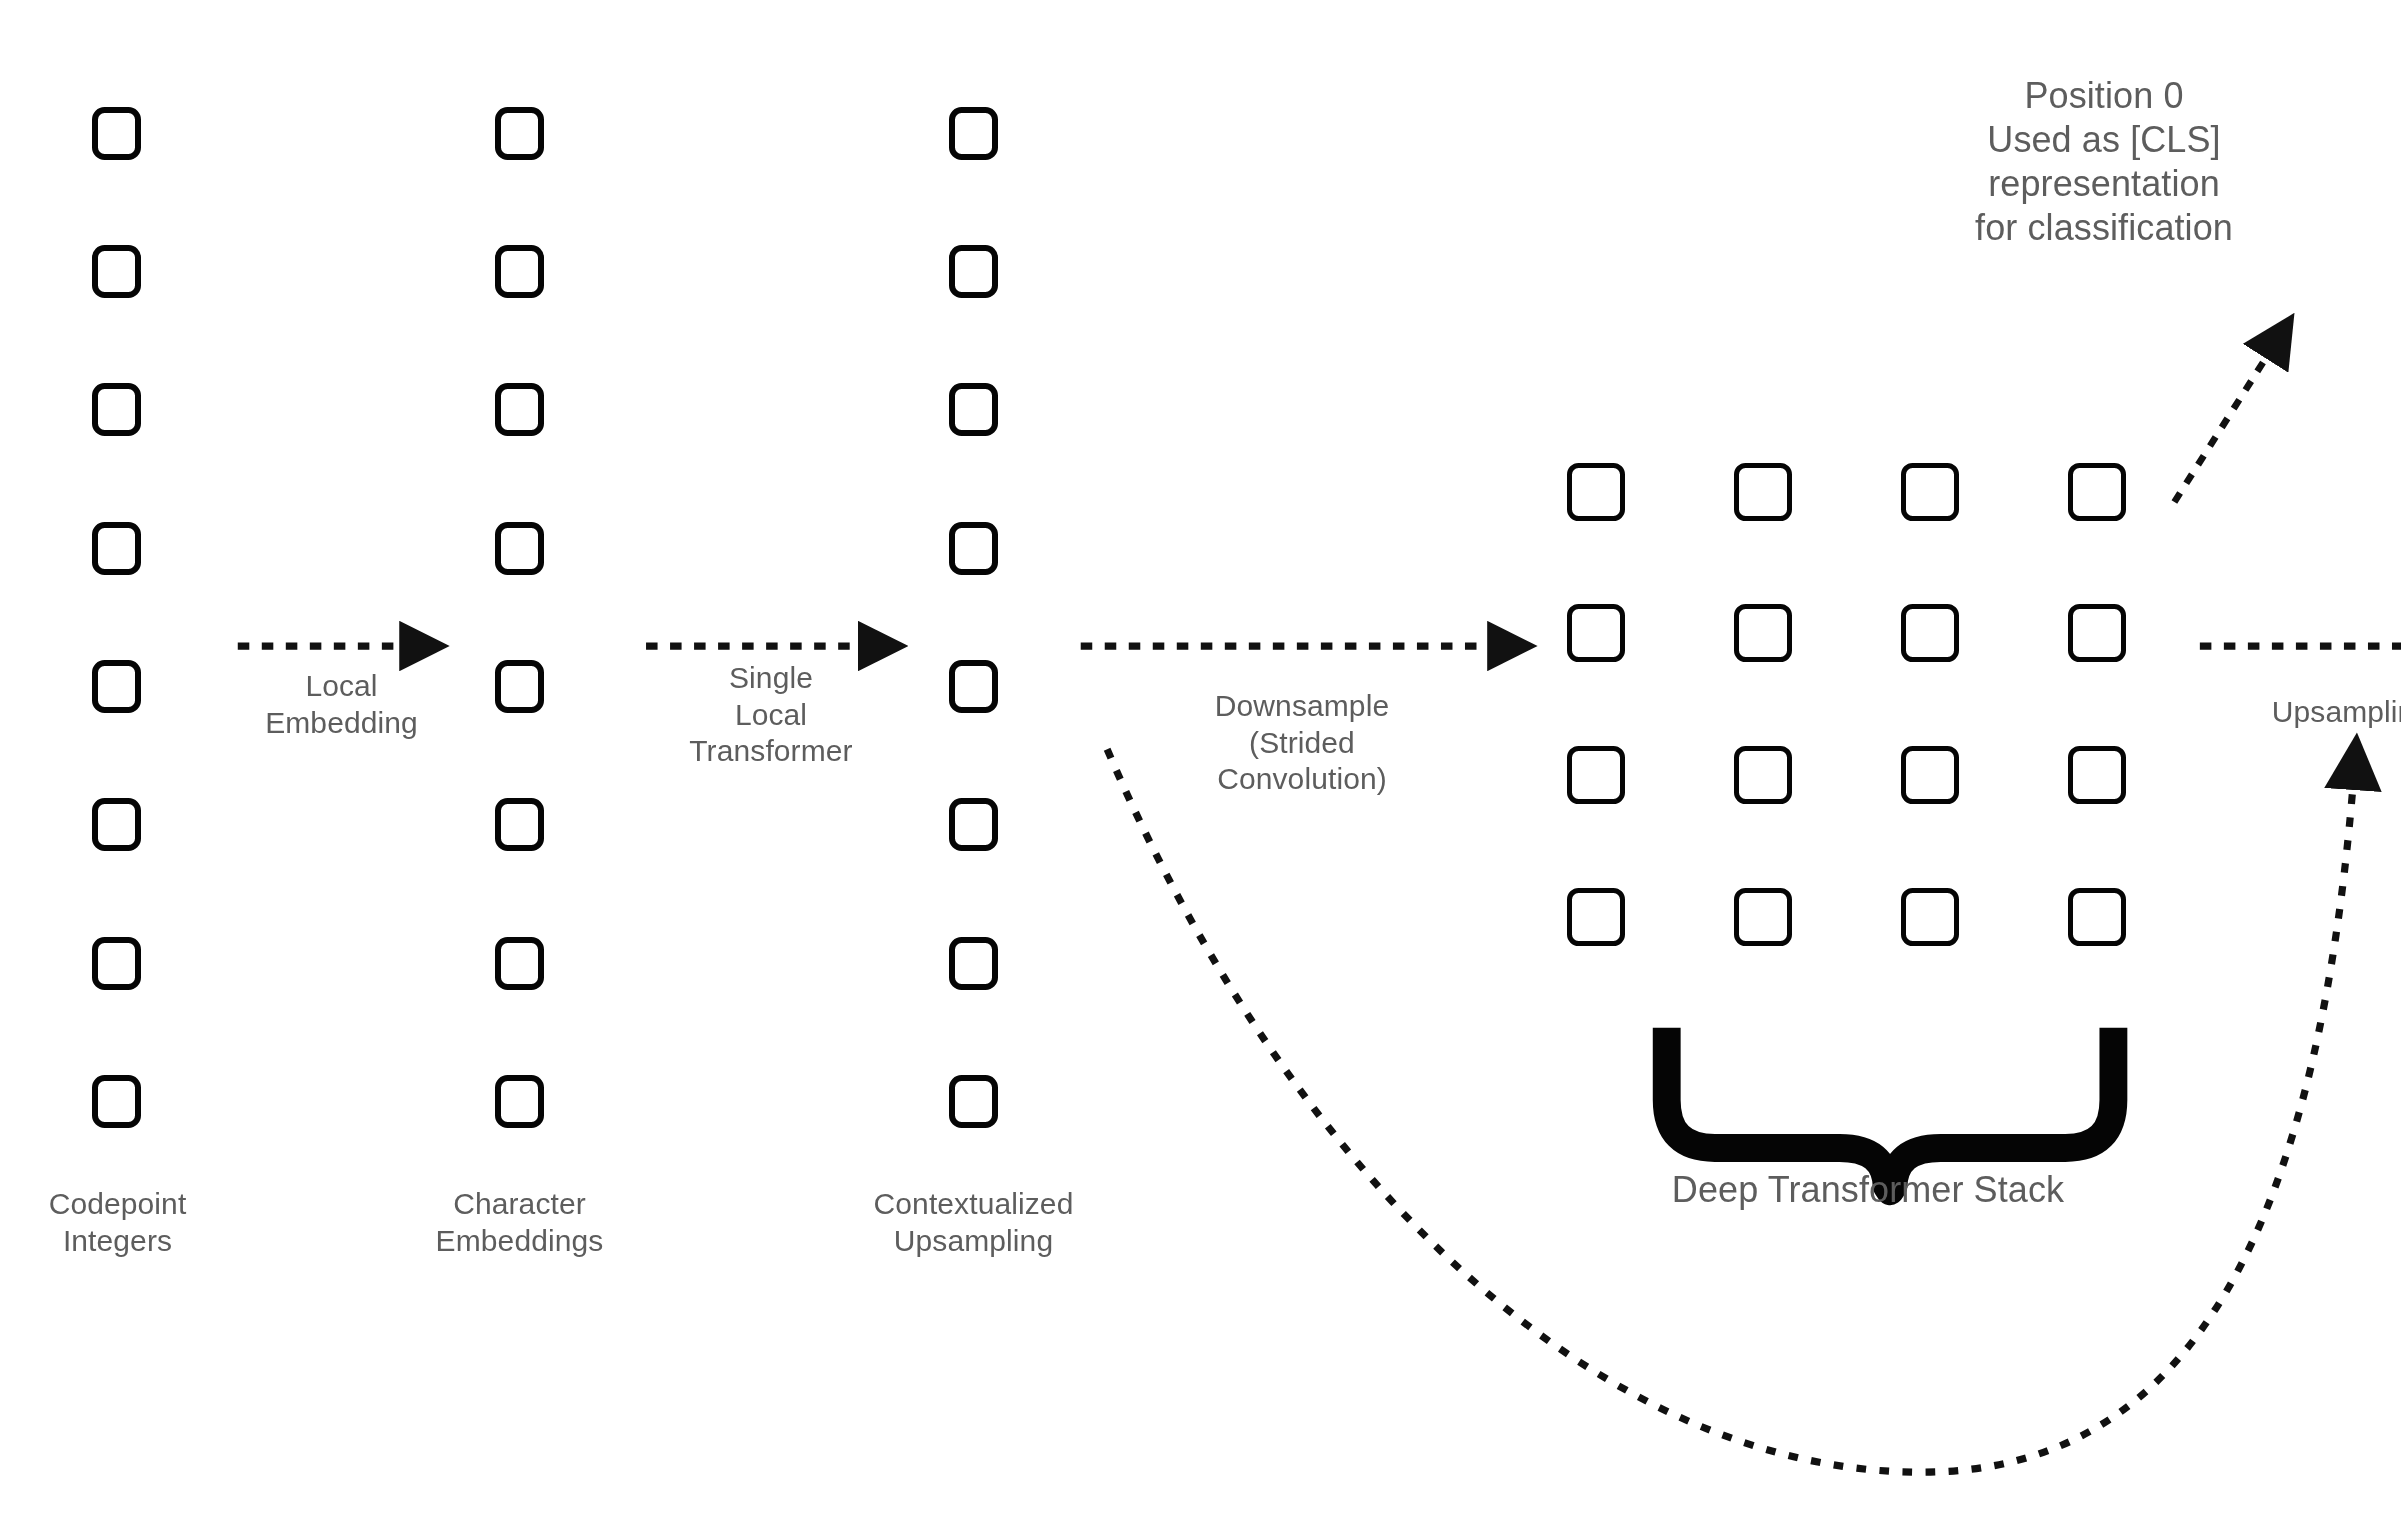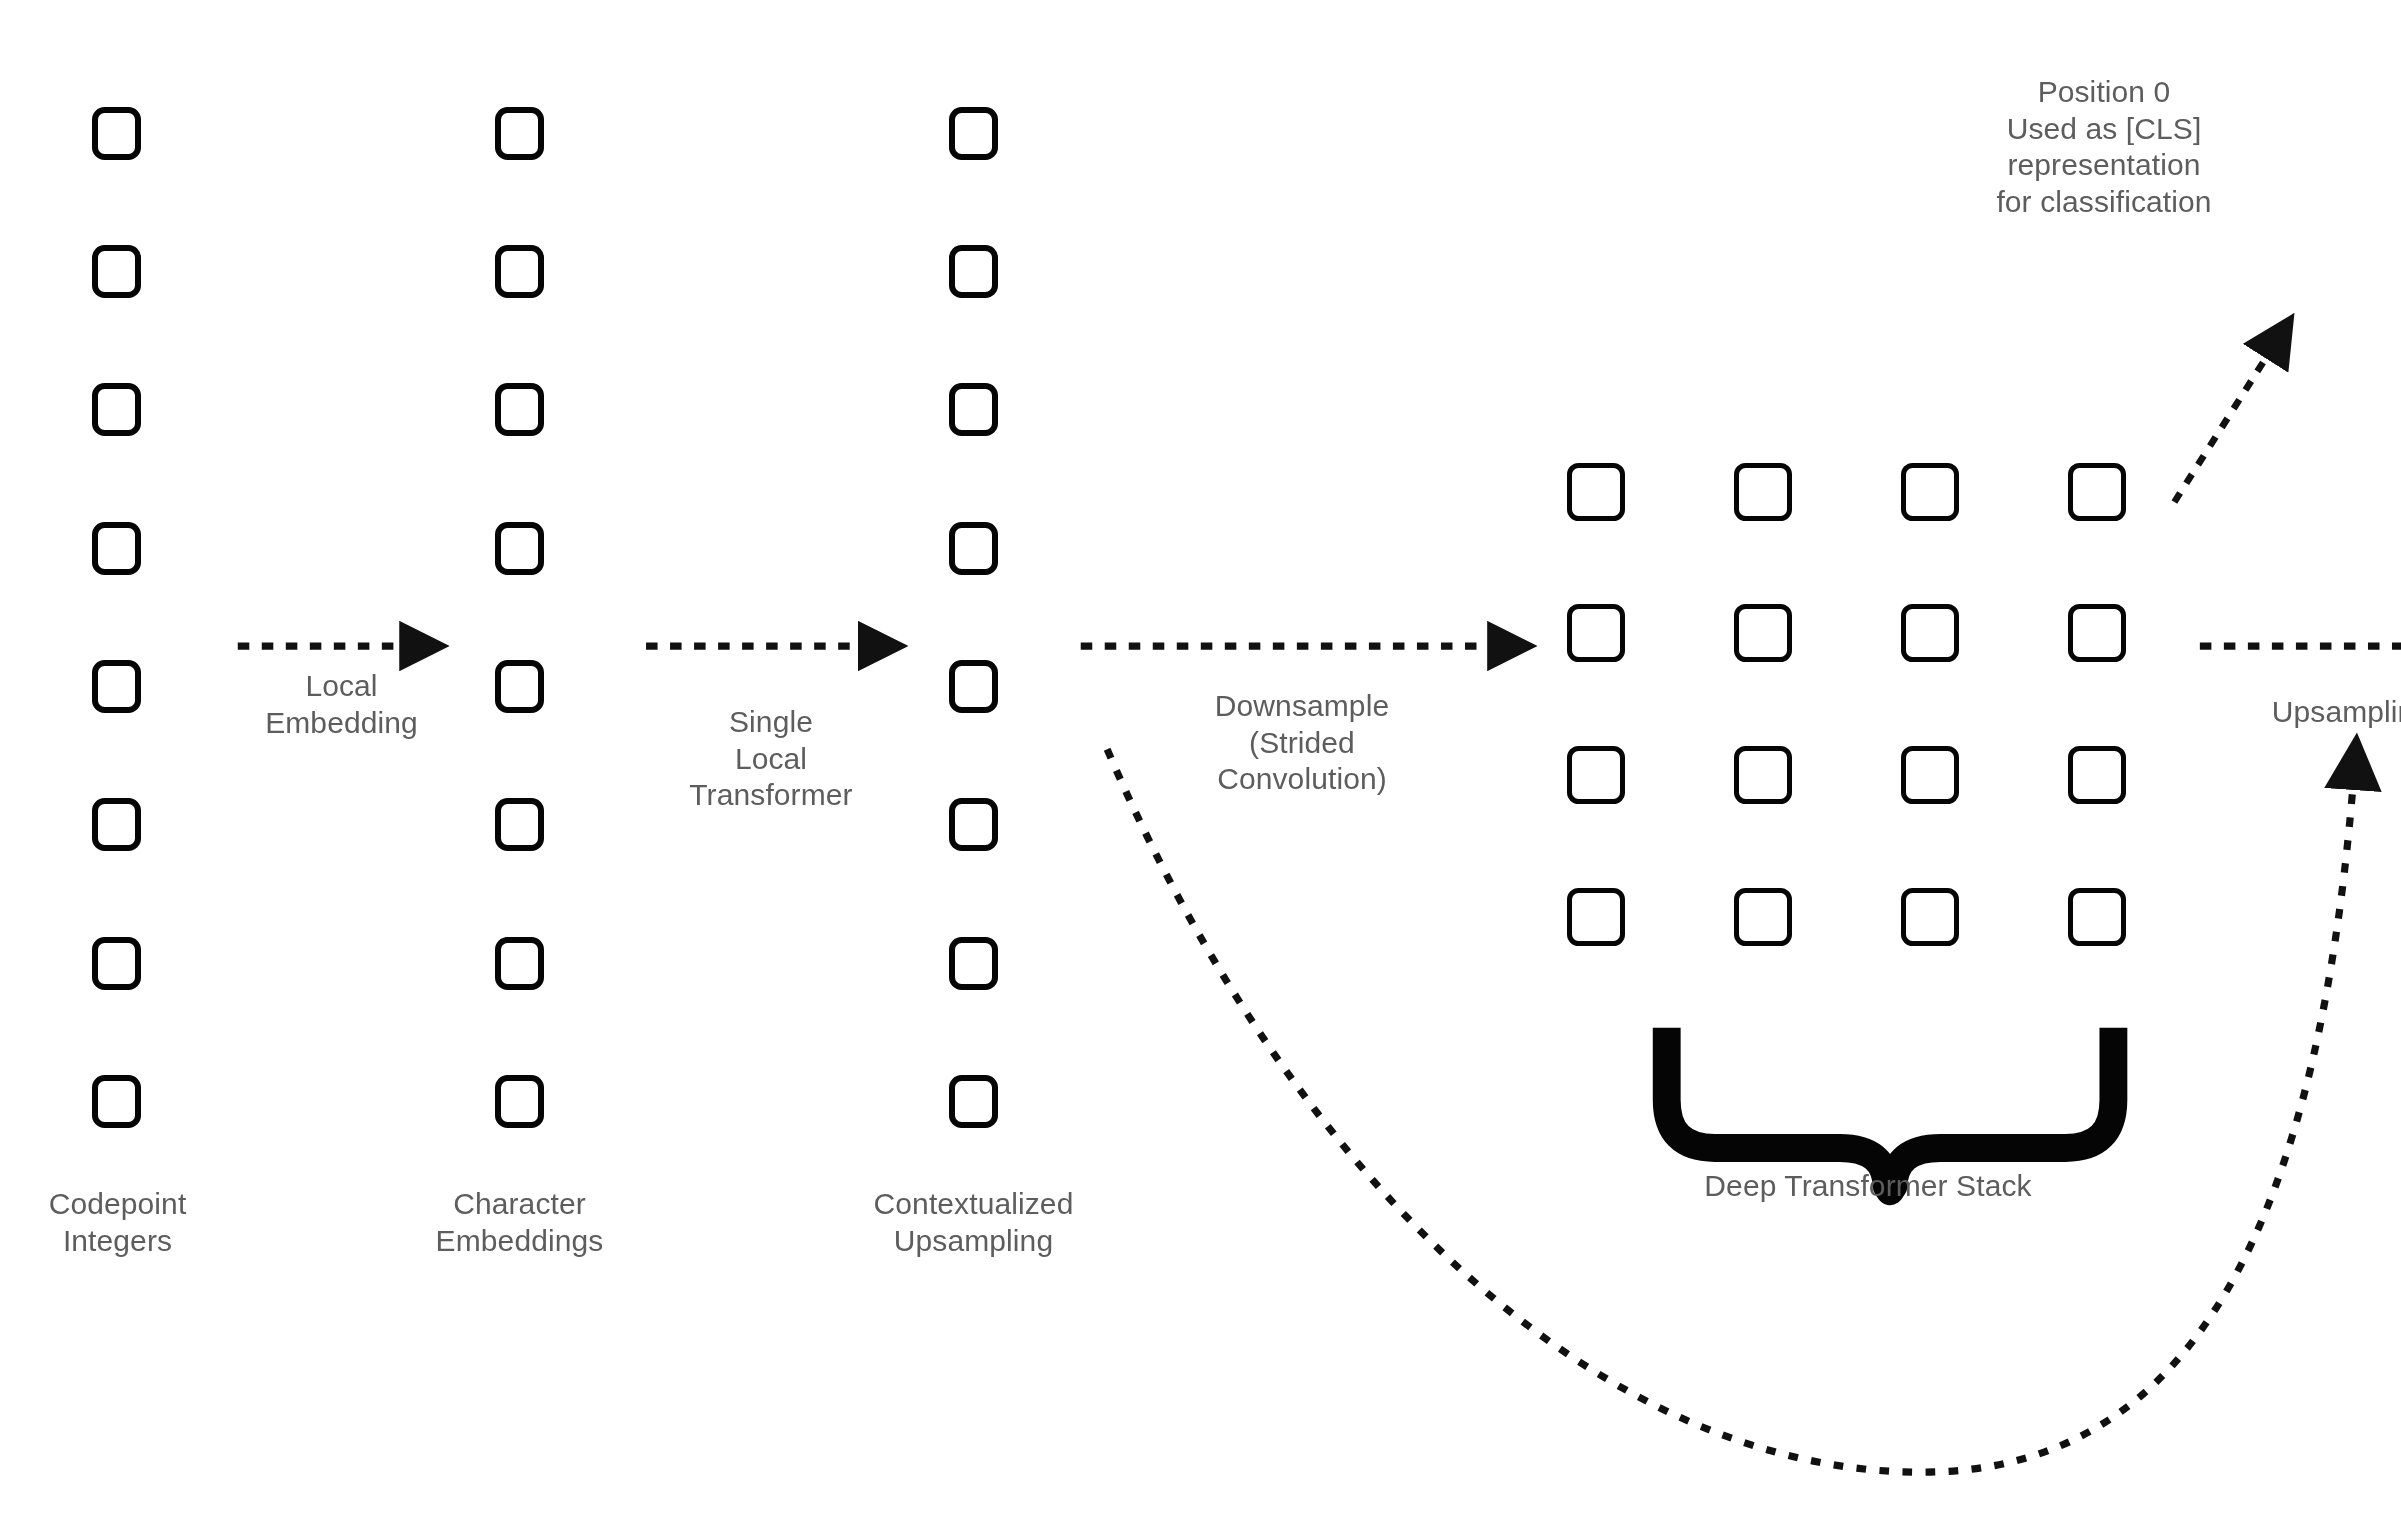--- a/index.html
+++ b/index.html
@@ -23,21 +23,21 @@
     background:#ffffff;
   }
   .node.small{
     border-width:5.8px;
     border-radius:11.5px;
   }
   
   .lbl{
     position:absolute;
     color:#5d5d5d;
-    font-size:30px;
+    font-size:36px;
     line-height:1.22;
     text-align:center;
     white-space:pre-line;
     letter-spacing:0.1px;
   }
   .lbl.colname{ font-size:30px; }
   .lbl.arrowlab{ font-size:30px; }
   
   #overlay{
     position:absolute;
@@ -167,21 +167,21 @@
     
     
     
     
     
   </div>
 
   <div class="lbl arrowlab" style="left:202px;top:668px;width:279px;">Local
 Embedding</div>
 
-  <div class="lbl arrowlab" style="left:627px;top:704px;width:288px;">Single
+  <div class="lbl arrowlab" style="left:627px;top:660px;width:288px;">Single
 Local
 Transformer</div>
 
   <div class="lbl arrowlab" style="left:1153px;top:668px;width:298px;margin-top:20px;">Downsample
 (Strided
 Convolution)</div>
 
   <div class="lbl arrowlab" style="left:2193px;top:694px;width:317px;">Upsampling</div>
 
   <div class="lbl" style="left:1912px;top:74px;width:384px;">Position 0

